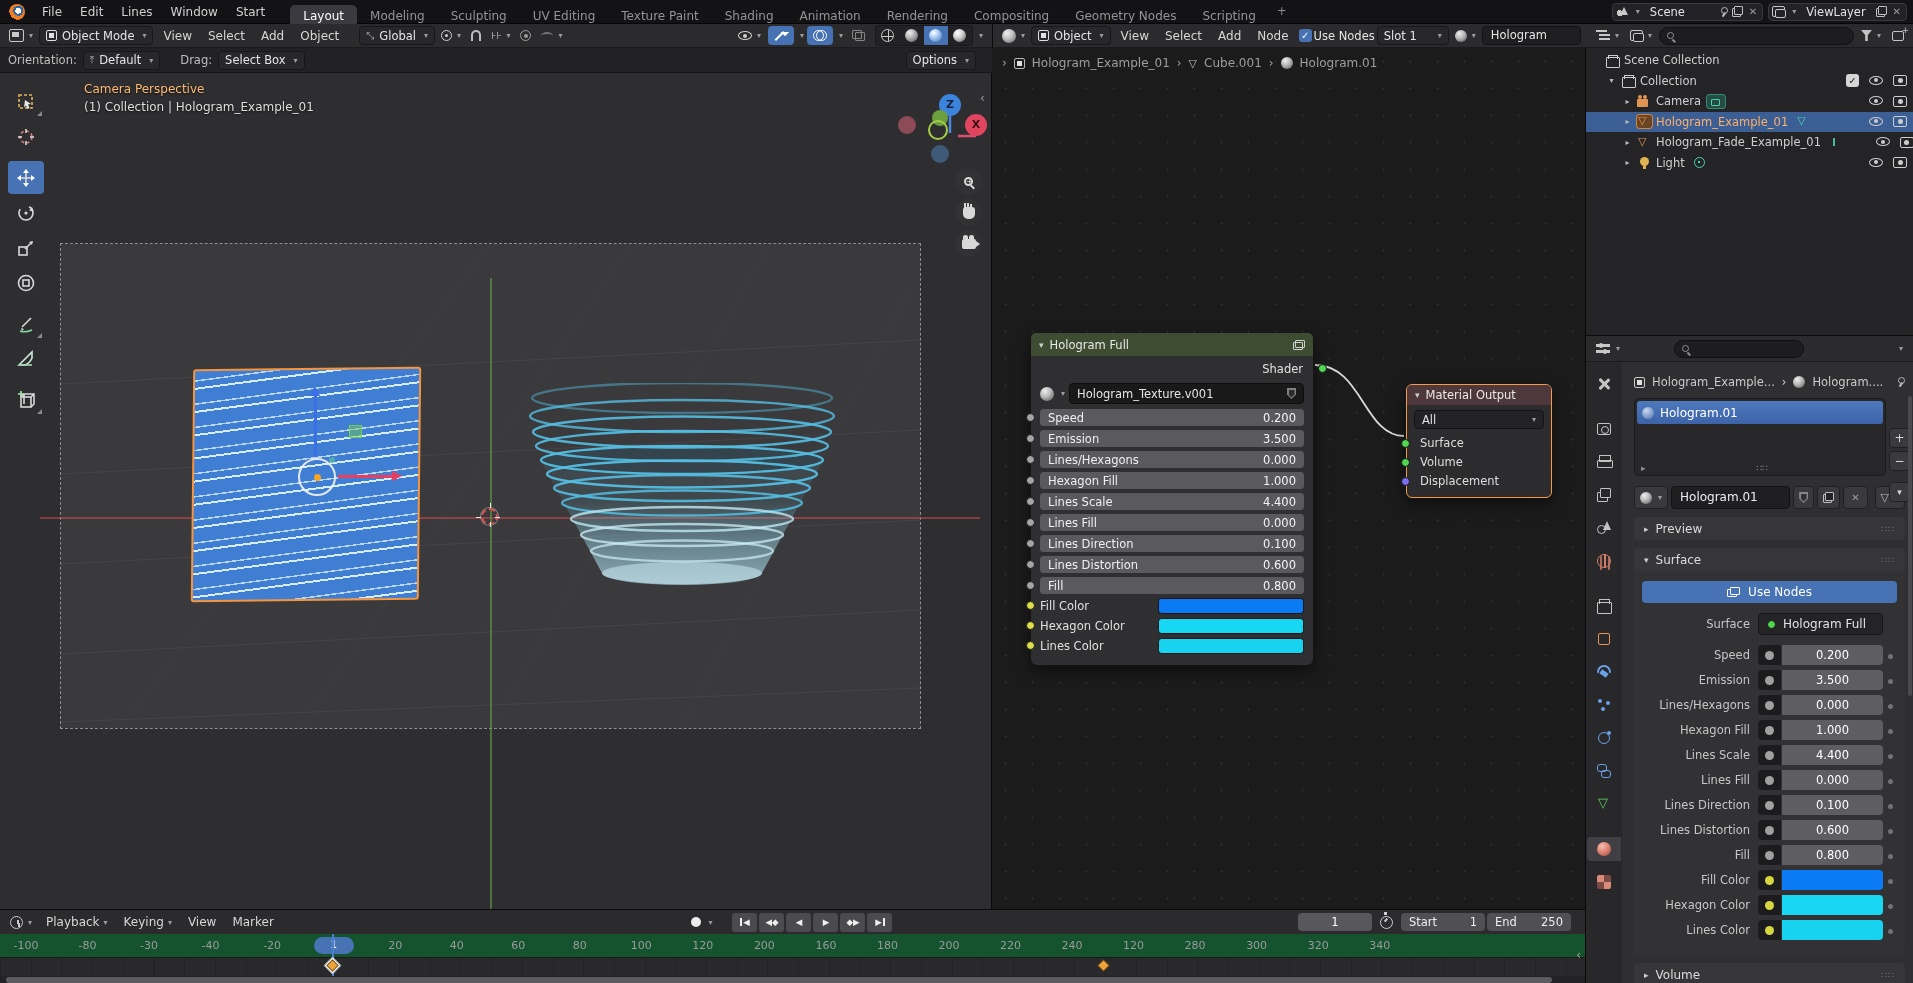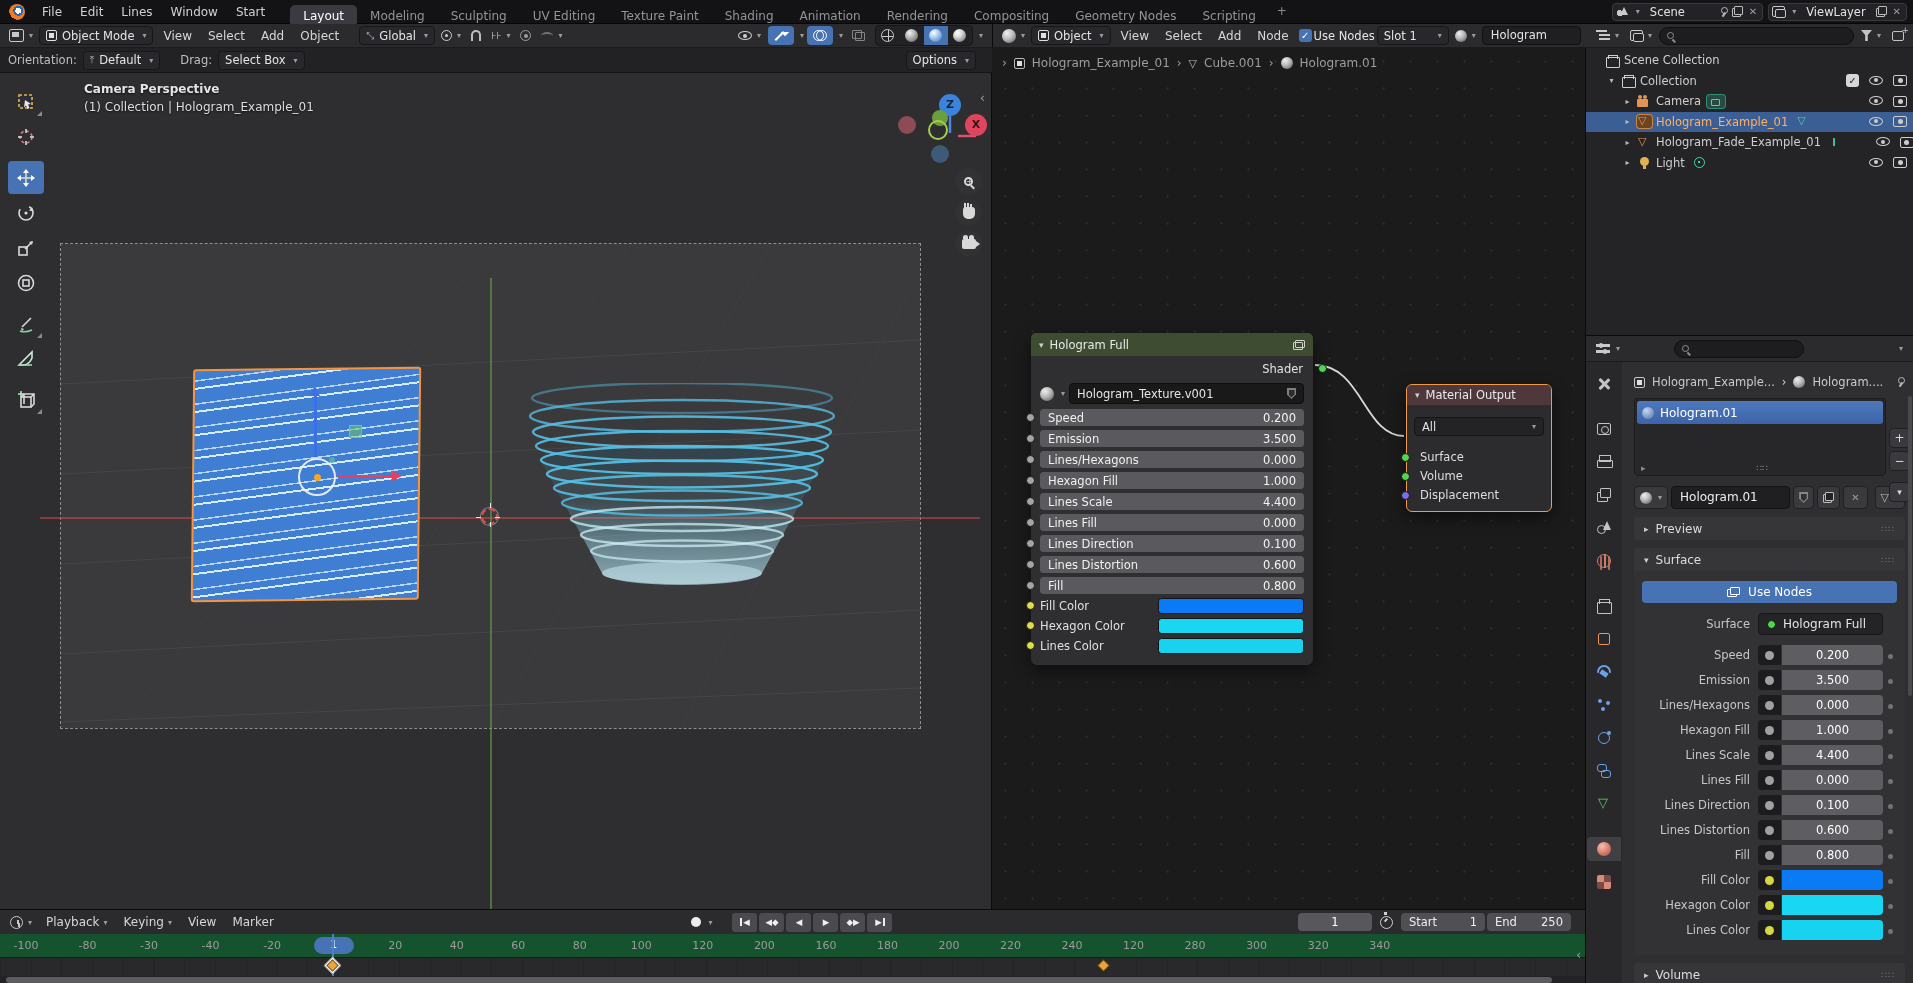--- a/index.html
+++ b/index.html
@@ -95,21 +95,21 @@
  background-color:#3f7ed2;
  background-image:repeating-linear-gradient(-7deg,rgba(224,243,252,0) 0 6px,rgba(224,243,252,.95) 6px 8px,rgba(224,243,252,0) 8px 14px,rgba(224,243,252,.75) 14px 15.5px,rgba(224,243,252,0) 15.5px 23px)}
 .gizmo-circle{position:absolute;left:298px;top:385px;width:38px;height:38px;border:2.5px solid rgba(242,242,242,.92);border-radius:50%}
 .gizmo-dot{position:absolute;left:314px;top:401px;width:7px;height:7px;border-radius:50%;background:#f5a623}
 .gizmo-z{position:absolute;left:314px;top:322px;width:3px;height:62px;background:#3d6fe8}
 .gizmo-z::before{content:"";position:absolute;left:-4px;top:-9px;border-left:5.5px solid transparent;border-right:5.5px solid transparent;border-bottom:10px solid #3d6fe8}
 .gizmo-x{position:absolute;left:338px;top:402px;width:55px;height:3px;background:#ea3e5f}
 .gizmo-x::before{content:"";position:absolute;right:-9px;top:-4px;border-top:5.5px solid transparent;border-bottom:5.5px solid transparent;border-left:10px solid #ea3e5f}
 .gizmo-plane{position:absolute;left:349px;top:352px;width:13px;height:13px;background:rgba(113,200,92,.5);border:1.5px solid #74cf5a}
 .gizmo-ydot{position:absolute;left:329px;top:384px;width:6px;height:6px;border-radius:50%;background:#58b7a5;opacity:.8}
-.vp-overlaytext{position:absolute;left:84px;top:9px;color:#e5e5e5;font-size:12px;font-weight:bold;text-shadow:0 1px 2px rgba(0,0,0,.7)}
+.vp-overlaytext{position:absolute;left:84px;top:9px;color:#fdba74;font-size:12px;font-weight:normal;text-shadow:0 1px 2px rgba(0,0,0,.7)}
 .vp-overlaytext2{position:absolute;left:84px;top:27px;color:#dedede;font-size:12px;text-shadow:0 1px 2px rgba(0,0,0,.7)}
 
 .vp-toolbar{position:absolute;left:8px;top:12px;width:36px;display:flex;flex-direction:column;gap:2px}
 .tbtn{width:36px;height:33px;background:#2e2e31;border-radius:4px;display:flex;align-items:center;justify-content:center;position:relative}
 .tbtn.active{background:#4772b3}
 .tbtn.gap{margin-top:6px}
 .tbtn svg{stroke:#d8d8d8;fill:none;stroke-width:1.6}
 .tbtn .corner{position:absolute;right:2px;bottom:2px;width:0;height:0;border-left:5px solid transparent;border-bottom:5px solid #8b8b8b}
 
 .nav-ball{position:absolute;width:22px;height:22px;border-radius:50%;font-size:11px;font-weight:bold;text-align:center;line-height:22px}
@@ -146,21 +146,21 @@
 .sockL{position:absolute;left:-14px;top:4px;width:9px;height:9px;border-radius:50%;background:#a5a5a5;border:1px solid #151515}
 .sockL.yellow{background:#dede4a}
 .sockR{position:absolute;right:-14px;top:5px;width:9px;height:9px;border-radius:50%;background:#51d651;border:1px solid #151515}
 .ntex{display:flex;align-items:center;gap:4px;margin:5px 9px;height:21px}
 .ntex .field{flex:1;display:flex;align-items:center;height:21px;background:#191919;border:1px solid #0e0e0e;border-radius:4px;padding:8px 7px;color:#e4e4e4;justify-content:space-between}
 .shield-ic{width:9px;height:11px;background:#9a9a9a;clip-path:polygon(0 0,100% 0,100% 60%,50% 100%,0 60%);position:relative;opacity:.8}
 .shield-ic::after{content:"";position:absolute;inset:1.5px;background:#303032;clip-path:polygon(0 0,100% 0,100% 58%,50% 100%,0 58%)}
 .ncolor{position:relative;display:flex;align-items:center;margin:4px 9px;height:16px;color:#e0e0e0}
 .ncolor .sw{position:absolute;left:118px;right:0;top:0;bottom:0;border-radius:3.5px;border:1px solid #141414}
 .matout{position:absolute;left:414px;top:336px;width:146px;background:rgba(45,45,48,.97);border:1.5px solid #f09a4a;border-radius:6px;font-size:11.5px;box-shadow:0 6px 16px rgba(0,0,0,.5)}
-.matout .dd{display:flex;align-items:center;justify-content:space-between;height:19px;background:#232326;border:1px solid #141416;border-radius:4px;margin:12px 7px;padding:0 7px;color:#e0e0e0}
+.matout .dd{display:flex;align-items:center;justify-content:space-between;height:19px;background:#232326;border:1px solid #141416;border-radius:4px;margin:5px 7px;padding:0 7px;color:#e0e0e0}
 .morow{position:relative;height:19px;line-height:19px;padding-left:13px;color:#dedede}
 .morow .sk{position:absolute;left:-6px;top:5px;width:9px;height:9px;border-radius:50%;border:1px solid #151515}
 .wire{position:absolute;left:0;top:0;pointer-events:none}
 
 
 .outliner{position:absolute;left:1586px;top:24px;width:327px;height:312px;background:#242427;border-bottom:1px solid #0a0a0b}
 .outl-hd{position:absolute;left:0;top:0;width:327px;height:24px;background:#2b2b2d;border-bottom:1px solid #1b1b1d;display:flex;align-items:center;gap:3px;padding:0 5px}
 .search{display:flex;align-items:center;gap:5px;background:#1d1d20;border:1px solid #101012;border-radius:9px;height:18px;padding:0 7px;flex:1}
 .search input{background:none;border:none;outline:none;color:#ddd;width:100%;font-size:11px}
 .mag{width:7px;height:7px;border:1.5px solid #8f8f8f;border-radius:50%;position:relative;flex:none}

